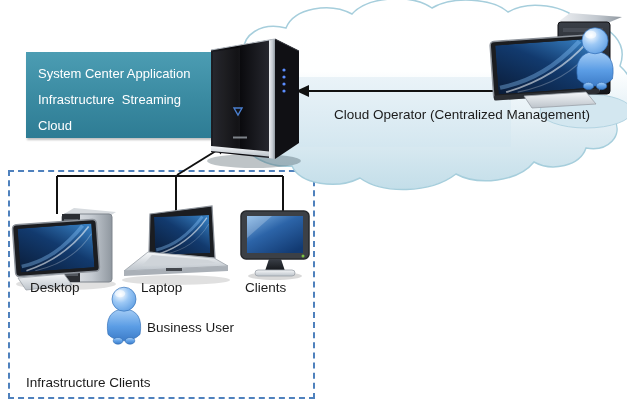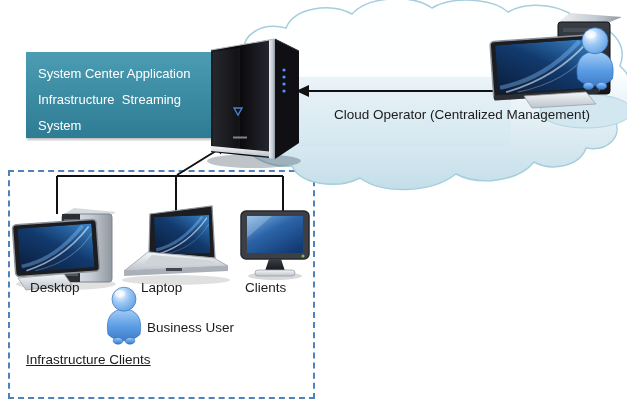--- a/index.html
+++ b/index.html
@@ -30,21 +30,21 @@
 </head>
 <body>
 
 <div id="stage">
 
   <div id="clients-box" class="abs"></div>
 
   <div id="server-box" class="abs">
     <div class="ln">System Center Application</div>
     <div class="ln">Infrastructure  Streaming</div>
-    <div class="ln">System</div>
+    <div class="ln">Cloud</div>
   </div>
 
   <svg id="diagram" width="627" height="409" viewBox="0 0 627 409">
     <defs>
       <linearGradient id="cloudG" x1="0" y1="0" x2="0" y2="1">
         <stop offset="0%" stop-color="#ffffff"></stop>
         <stop offset="38%" stop-color="#feffff"></stop>
         <stop offset="52%" stop-color="#edf5f9"></stop>
         <stop offset="72%" stop-color="#dcebf2"></stop>
         <stop offset="100%" stop-color="#c3dee9"></stop>
@@ -226,14 +226,14 @@
     </g>
 
     <use href="#person" x="-26" y="-19" width="52" height="76" transform="translate(124,316) scale(0.8) translate(0,-19)"></use>
   </svg>
 
   <div class="lbl" style="left:334px;top:107px;">Cloud Operator (Centralized Management)</div>
   <div class="lbl" style="left:30px;top:280px;">Desktop</div>
   <div class="lbl" style="left:141px;top:280px;">Laptop</div>
   <div class="lbl" style="left:245px;top:280px;">Clients</div>
   <div class="lbl" style="left:147px;top:320px;">Business User</div>
-  <div class="lbl" style="left:26px;top:352px;text-decoration:underline;">Infrastructure Clients</div>
+  <div class="lbl" style="left:26px;top:375px;">Infrastructure Clients</div>
 </div>
 
 </body></html>

